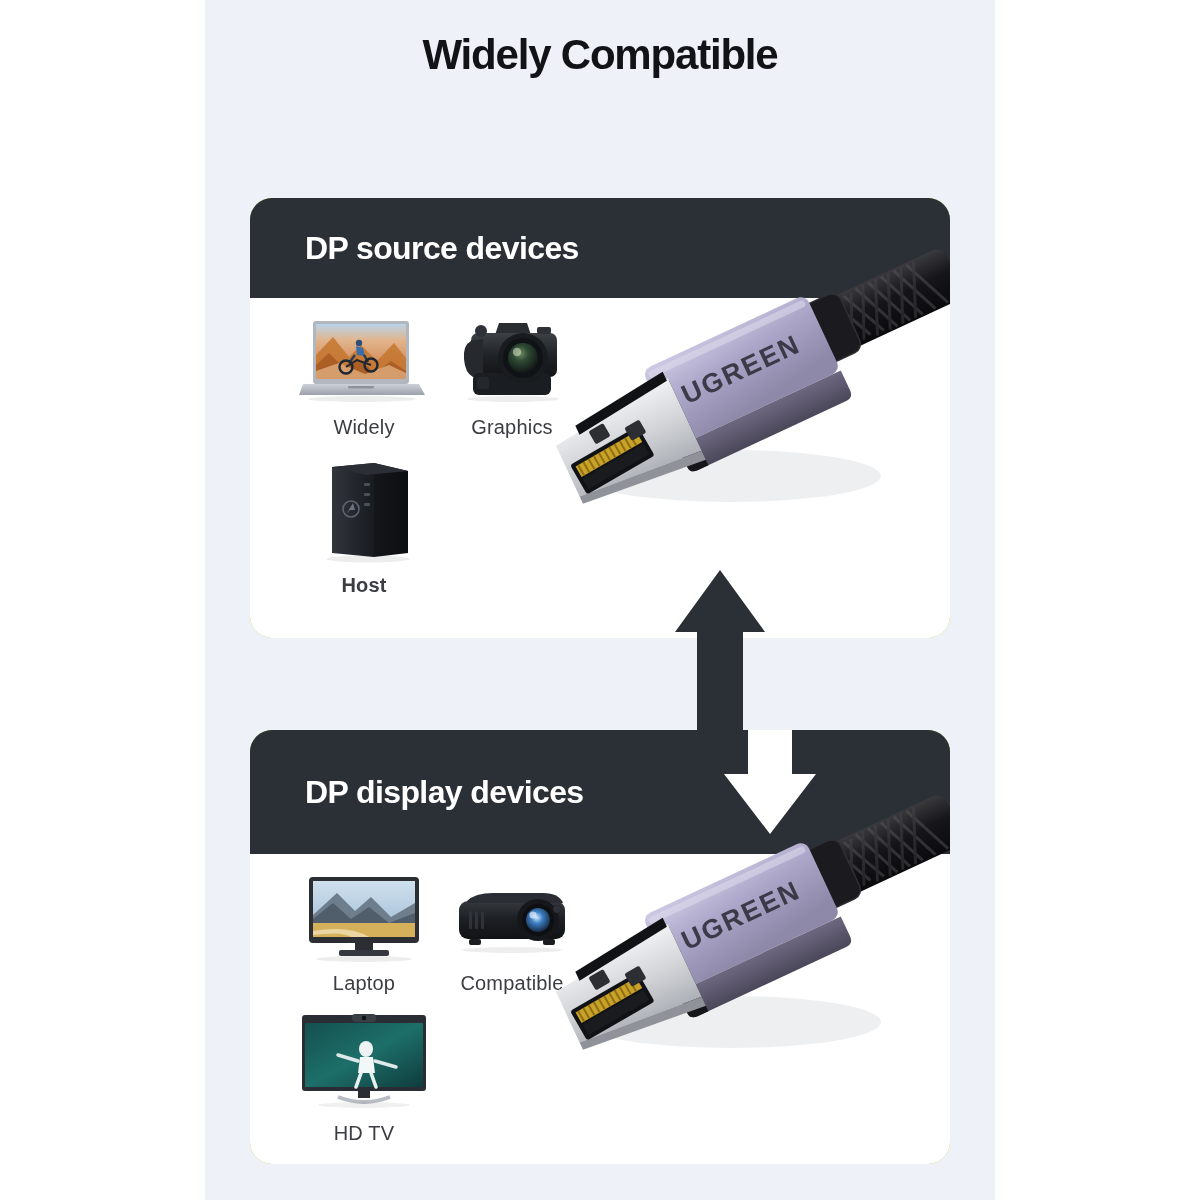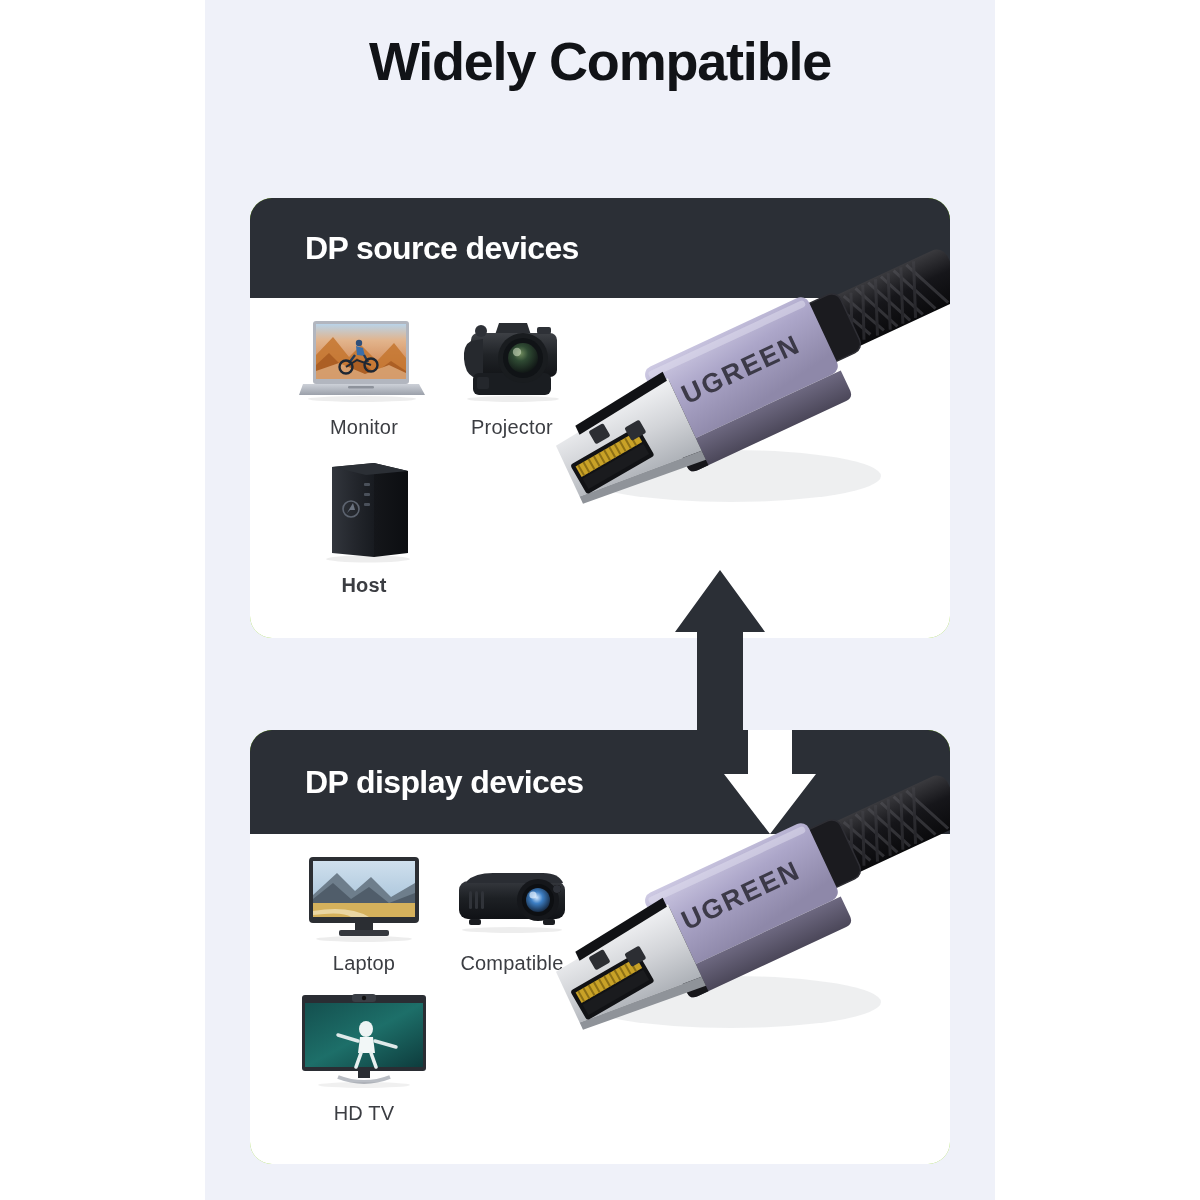--- a/index.html
+++ b/index.html
@@ -15,21 +15,21 @@
   
   .panel{
     position:absolute;left:205px;top:0;width:790px;height:1200px;
     background:#eff1f9;
   }
 
   
   .title{
     position:absolute;left:205px;top:32px;width:790px;
     text-align:center;
-    font-size:54px;
+    font-size:42px;
     font-weight:bold;
     letter-spacing:-1.2px;
     color:#111317;
     line-height:1.1;
     white-space:nowrap;
   }
 
   
   .card{
     position:absolute;
@@ -43,21 +43,21 @@
 
   .card-header{
     position:relative;
     height:100px;
     background:#2b2f36;
     display:flex;align-items:center;
     padding-left:55px;
     box-sizing:border-box;
   }
   .card.top .card-header{height:100px;}
-  .card.bottom .card-header{height:104px;}
+  .card.bottom .card-header{height:124px;}
   .card-header-title{
     color:#ffffff;
     font-size:32px;
     font-weight:bold;
     letter-spacing:-0.6px;
     white-space:nowrap;
   }
 
   .card-body{
     position:relative;
@@ -151,21 +151,21 @@
                 <path d="M65 40 L69 47" stroke="#243a55" stroke-width="2.4" fill="none"></path>
                 <circle cx="47" cy="52" r="6.5" fill="none" stroke="#1e2733" stroke-width="2.4"></circle>
                 <circle cx="72" cy="50" r="6.5" fill="none" stroke="#1e2733" stroke-width="2.4"></circle>
                 <path d="M47 52 L58 45 L72 50" stroke="#1e2733" stroke-width="2" fill="none"></path>
 
                 <path d="M4 69 L120 69 L126 80 L0 80 Z" fill="url(#lapBase)"></path>
                 <rect x="49" y="71" width="26" height="2.6" rx="1.3" fill="#8d929b"></rect>
                 <ellipse cx="63" cy="84" rx="54" ry="3" fill="#000" opacity="0.07"></ellipse>
               </svg>
             </div>
-            <div class="dev-label">Monitor</div>
+            <div class="dev-label">Widely</div>
           </div>
 
           <div class="dev">
             <div class="dev-art">
               <svg width="118" height="92" viewBox="0 0 118 92">
                 <defs>
                   <linearGradient id="camBody" x1="0" y1="0" x2="0" y2="1">
                     <stop offset="0" stop-color="#3d4045"></stop>
                     <stop offset="0.5" stop-color="#202327"></stop>
                     <stop offset="1" stop-color="#121417"></stop>
@@ -188,21 +188,21 @@
                 <circle cx="70" cy="43" r="25" fill="#191c1f"></circle>
                 <circle cx="70" cy="43" r="20" fill="#101316"></circle>
                 <circle cx="70" cy="43" r="15" fill="url(#lensG)"></circle>
                 <circle cx="64" cy="37" r="4.2" fill="#d7e3c8" opacity="0.55"></circle>
 
                 <circle cx="28" cy="16" r="6" fill="#2e3137"></circle>
                 <rect x="84" y="12" width="14" height="7" rx="2" fill="#2e3137"></rect>
                 <ellipse cx="60" cy="84" rx="46" ry="3" fill="#000" opacity="0.07"></ellipse>
               </svg>
             </div>
-            <div class="dev-label">Projector</div>
+            <div class="dev-label">Graphics</div>
           </div>
         </div>
 
         <div class="dev-row" style="margin-top:18px;font-weight:bold;">
 
           <div class="dev">
             <div class="dev-art" style="height:108px;">
               <svg width="104" height="108" viewBox="0 0 104 108">
                 <defs>
                   <linearGradient id="towerF" x1="0" y1="0" x2="1" y2="0">

